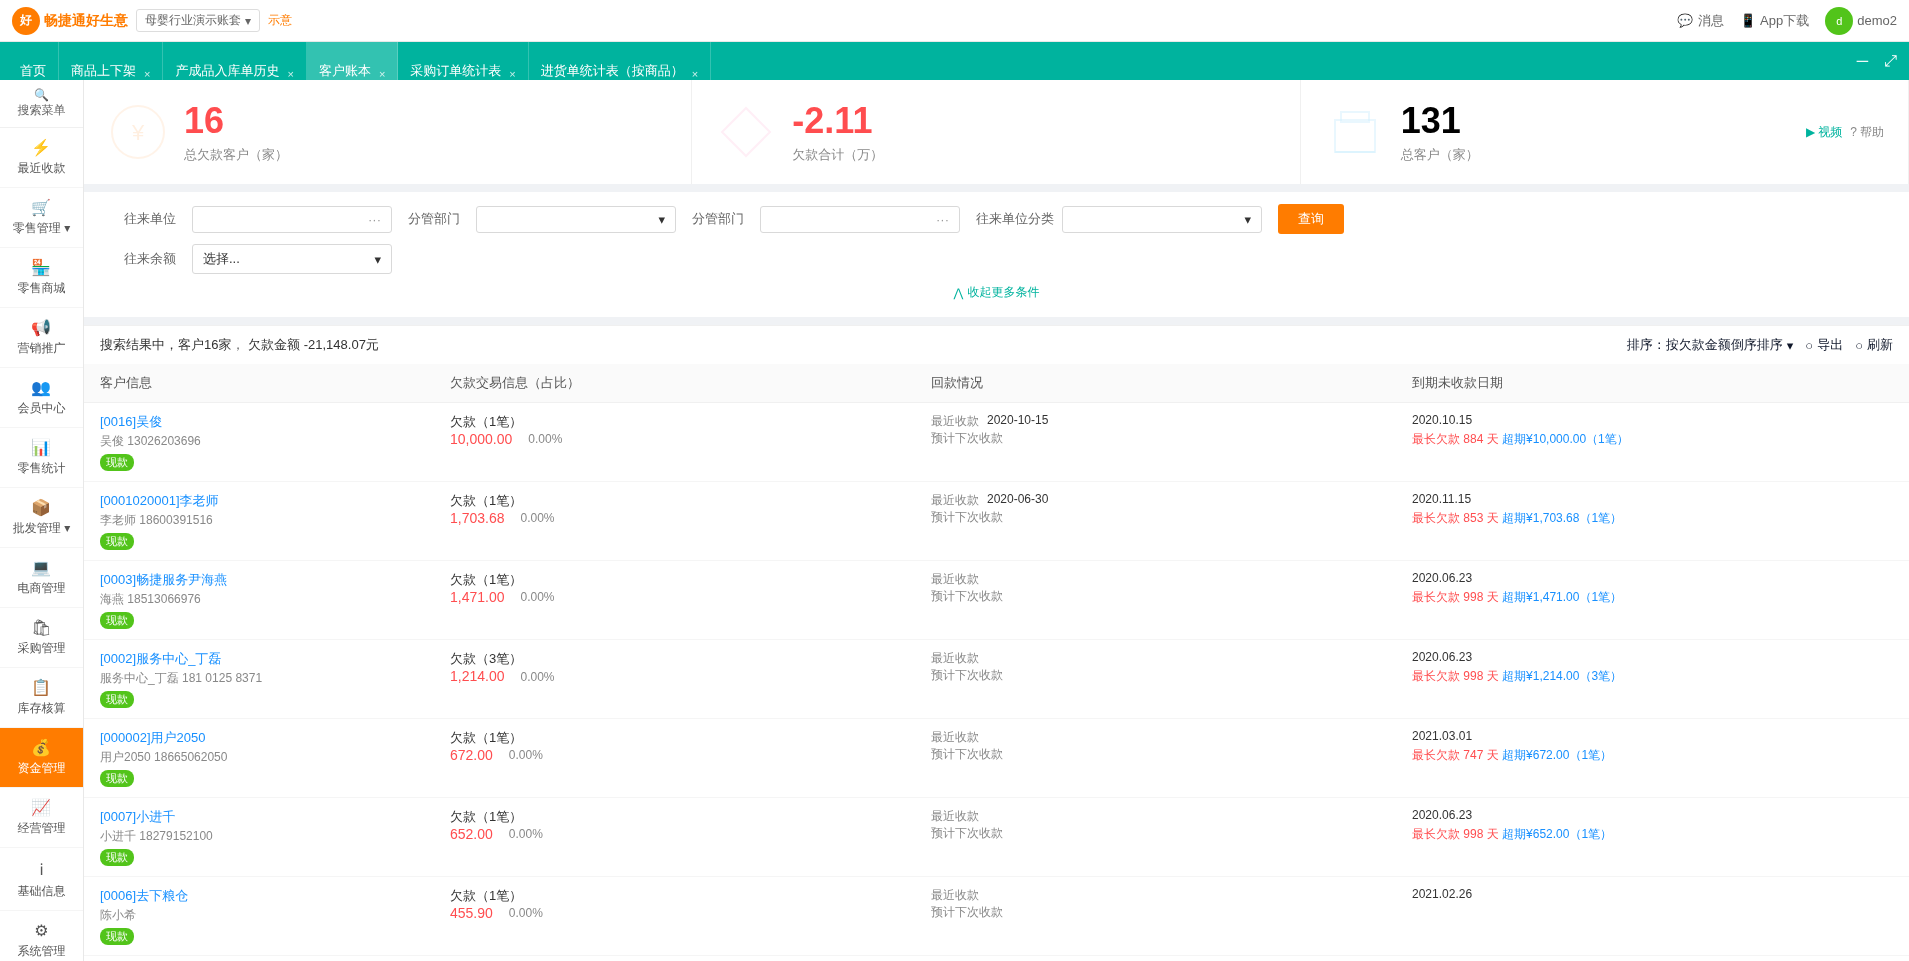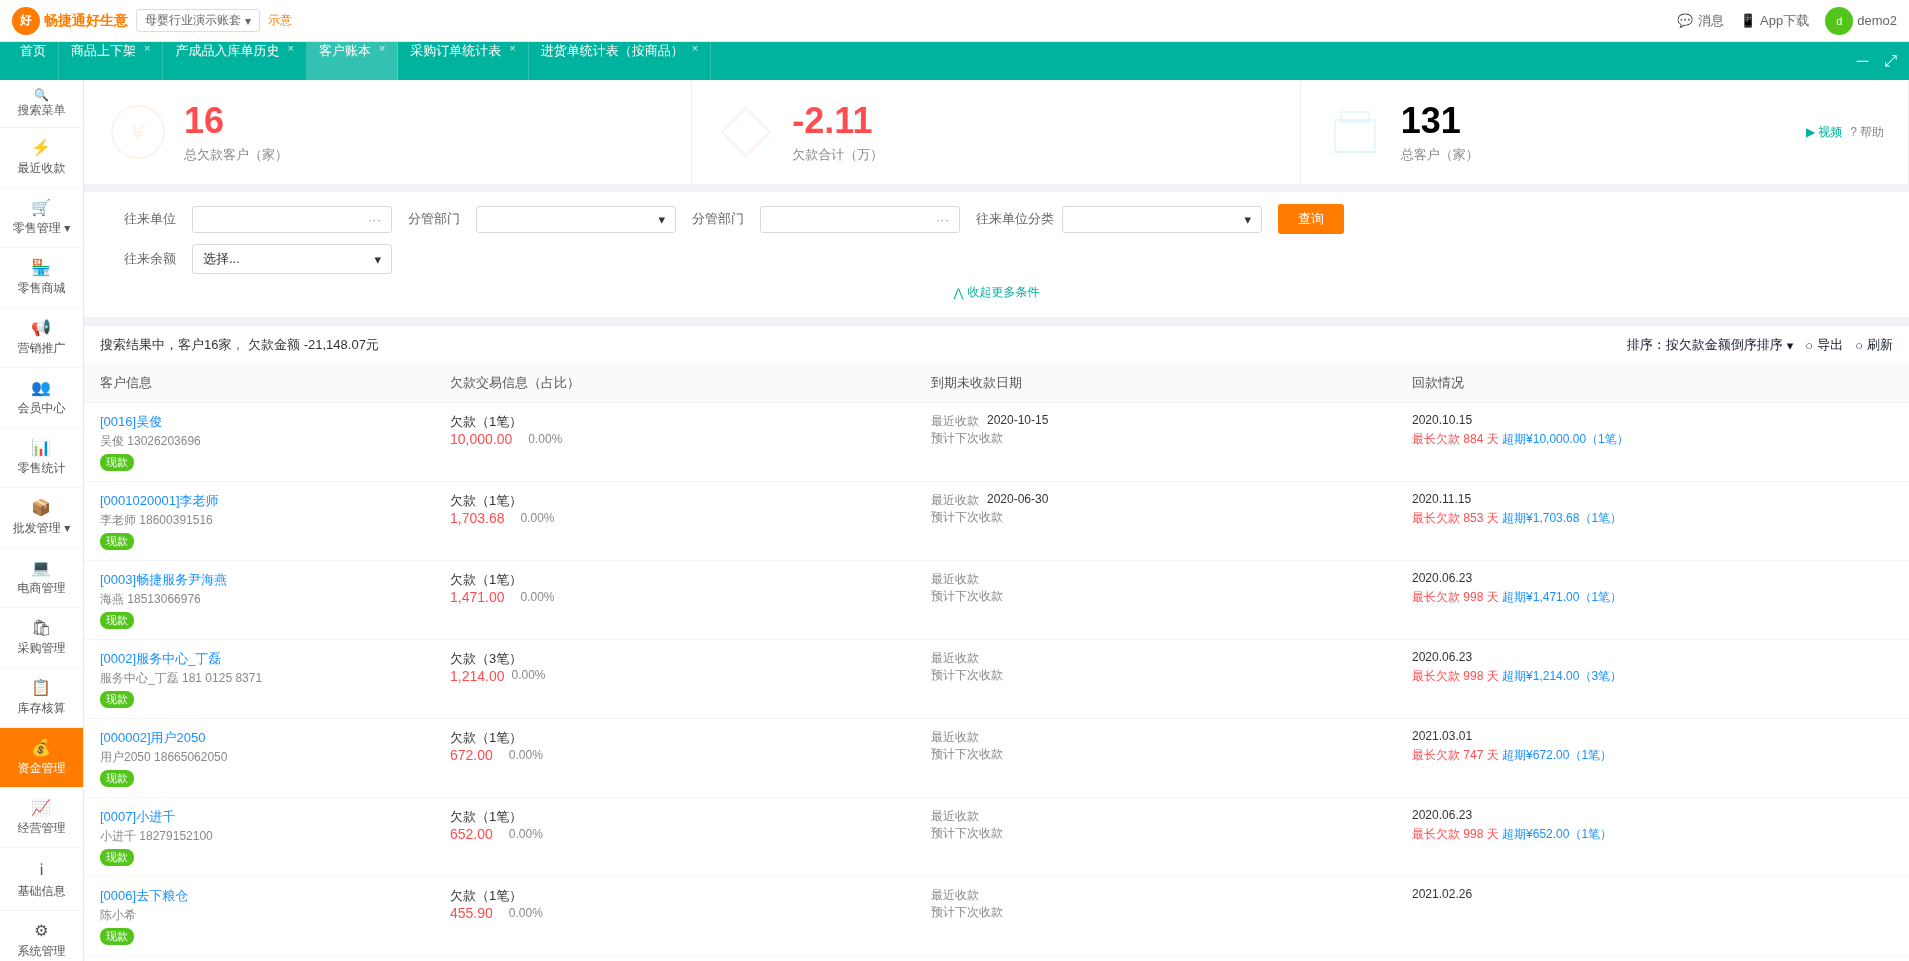--- a/index.html
+++ b/index.html
@@ -10,21 +10,21 @@
     .top-bar-left { display: flex; align-items: center; gap: 8px; }
     .logo-area { display: flex; align-items: center; gap: 4px; color: #ff7c00; font-weight: bold; font-size: 14px; }
     .logo-icon { width: 28px; height: 28px; background: #ff7c00; border-radius: 50%; display: flex; align-items: center; justify-content: center; color: #fff; font-size: 12px; }
     .company-select { display: flex; align-items: center; gap: 4px; color: #666; font-size: 12px; cursor: pointer; border: 1px solid #ddd; padding: 2px 8px; border-radius: 3px; }
     .top-bar-right { display: flex; align-items: center; gap: 16px; color: #666; font-size: 13px; }
     .top-bar-right-item { display: flex; align-items: center; gap: 4px; cursor: pointer; }
     .avatar { width: 28px; height: 28px; background: #52c41a; border-radius: 50%; display: flex; align-items: center; justify-content: center; color: #fff; font-size: 11px; }
 
     
     .nav-tabs { display: flex; align-items: center; background: #00b39e; height: 38px; padding: 0 8px; gap: 0; }
-    .nav-tab { display: flex; align-items: flex-start; gap: 4px; padding: 0 12px; height: 38px; color: #fff; cursor: pointer; font-size: 13px; white-space: nowrap; border-right: 1px solid rgba(255,255,255,0.2); }
+    .nav-tab { display: flex; align-items: flex-end; gap: 4px; padding: 0 12px; height: 38px; color: #fff; cursor: pointer; font-size: 13px; white-space: nowrap; border-right: 1px solid rgba(255,255,255,0.2); }
     .nav-tab.active { background: rgba(255,255,255,0.2); }
     .nav-tab .close-btn { color: rgba(255,255,255,0.8); font-size: 11px; margin-left: 4px; }
     .nav-right { margin-left: auto; display: flex; gap: 8px; }
     .nav-right-btn { color: #fff; cursor: pointer; font-size: 16px; padding: 0 4px; }
 
     
     .layout { display: flex; height: calc(100vh - 80px); }
     .sidebar { width: 84px; background: #fff; border-right: 1px solid #e8e8e8; flex-shrink: 0; overflow-y: auto; }
     .sidebar-search { padding: 8px; text-align: center; color: #666; cursor: pointer; font-size: 12px; border-bottom: 1px solid #f0f0f0; }
     .sidebar-item { padding: 10px 4px; text-align: center; cursor: pointer; font-size: 12px; color: #555; display: flex; flex-direction: column; align-items: center; gap: 3px; border-bottom: 1px solid #f5f5f5; }
@@ -332,22 +332,22 @@
           <span>○</span>
           <span>刷新</span>
         </div>
       </div>
     </div>
 
     <div class="table-container">
       <div class="table-header">
         <div>客户信息</div>
         <div>欠款交易信息（占比）</div>
+        <div>回款情况</div>
         <div>到期未收款日期</div>
-        <div>回款情况</div>
       </div>
 
       <div class="table-row">
         <div>
           <div class="customer-name">[0016]吴俊</div>
           <div class="customer-sub">吴俊 13026203696</div>
           <span class="badge-cash">现款</span>
         </div>
         <div>
           <div class="debt-count">欠款（1笔）</div>
@@ -430,21 +430,21 @@
       </div>
 
       <div class="table-row">
         <div>
           <div class="customer-name">[0002]服务中心_丁磊</div>
           <div class="customer-sub">服务中心_丁磊 181 0125 8371</div>
           <span class="badge-cash">现款</span>
         </div>
         <div>
           <div class="debt-count">欠款（3笔）</div>
-          <div style="display:flex;gap:7px;align-items:flex-start;">
+          <div style="display:flex;gap:16px;align-items:flex-end;">
             <span class="debt-amount">1,214.00</span>
             <span class="debt-pct">0.00%</span>
           </div>
         </div>
         <div>
           <div style="display:flex;gap:8px;">
             <span class="payback-label">最近收款</span>
           </div>
           <div class="payback-next">预计下次收款</div>
         </div>

